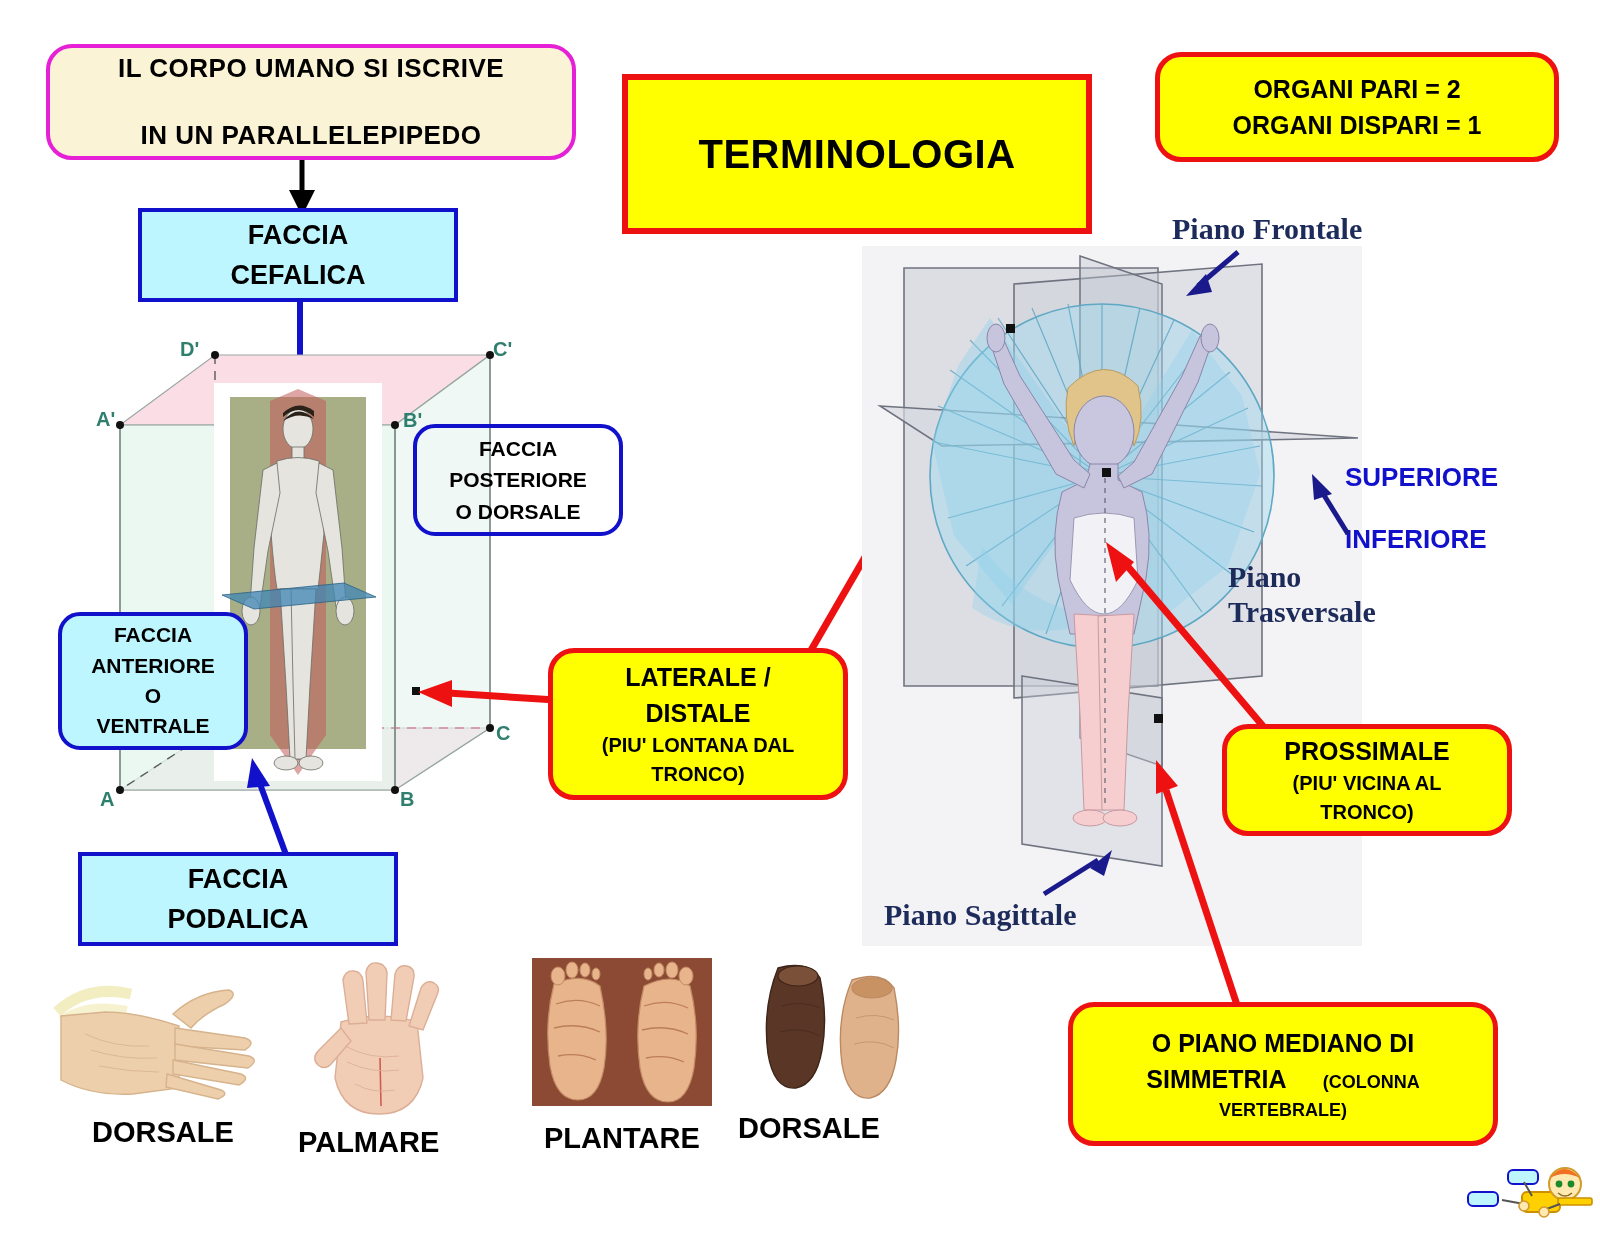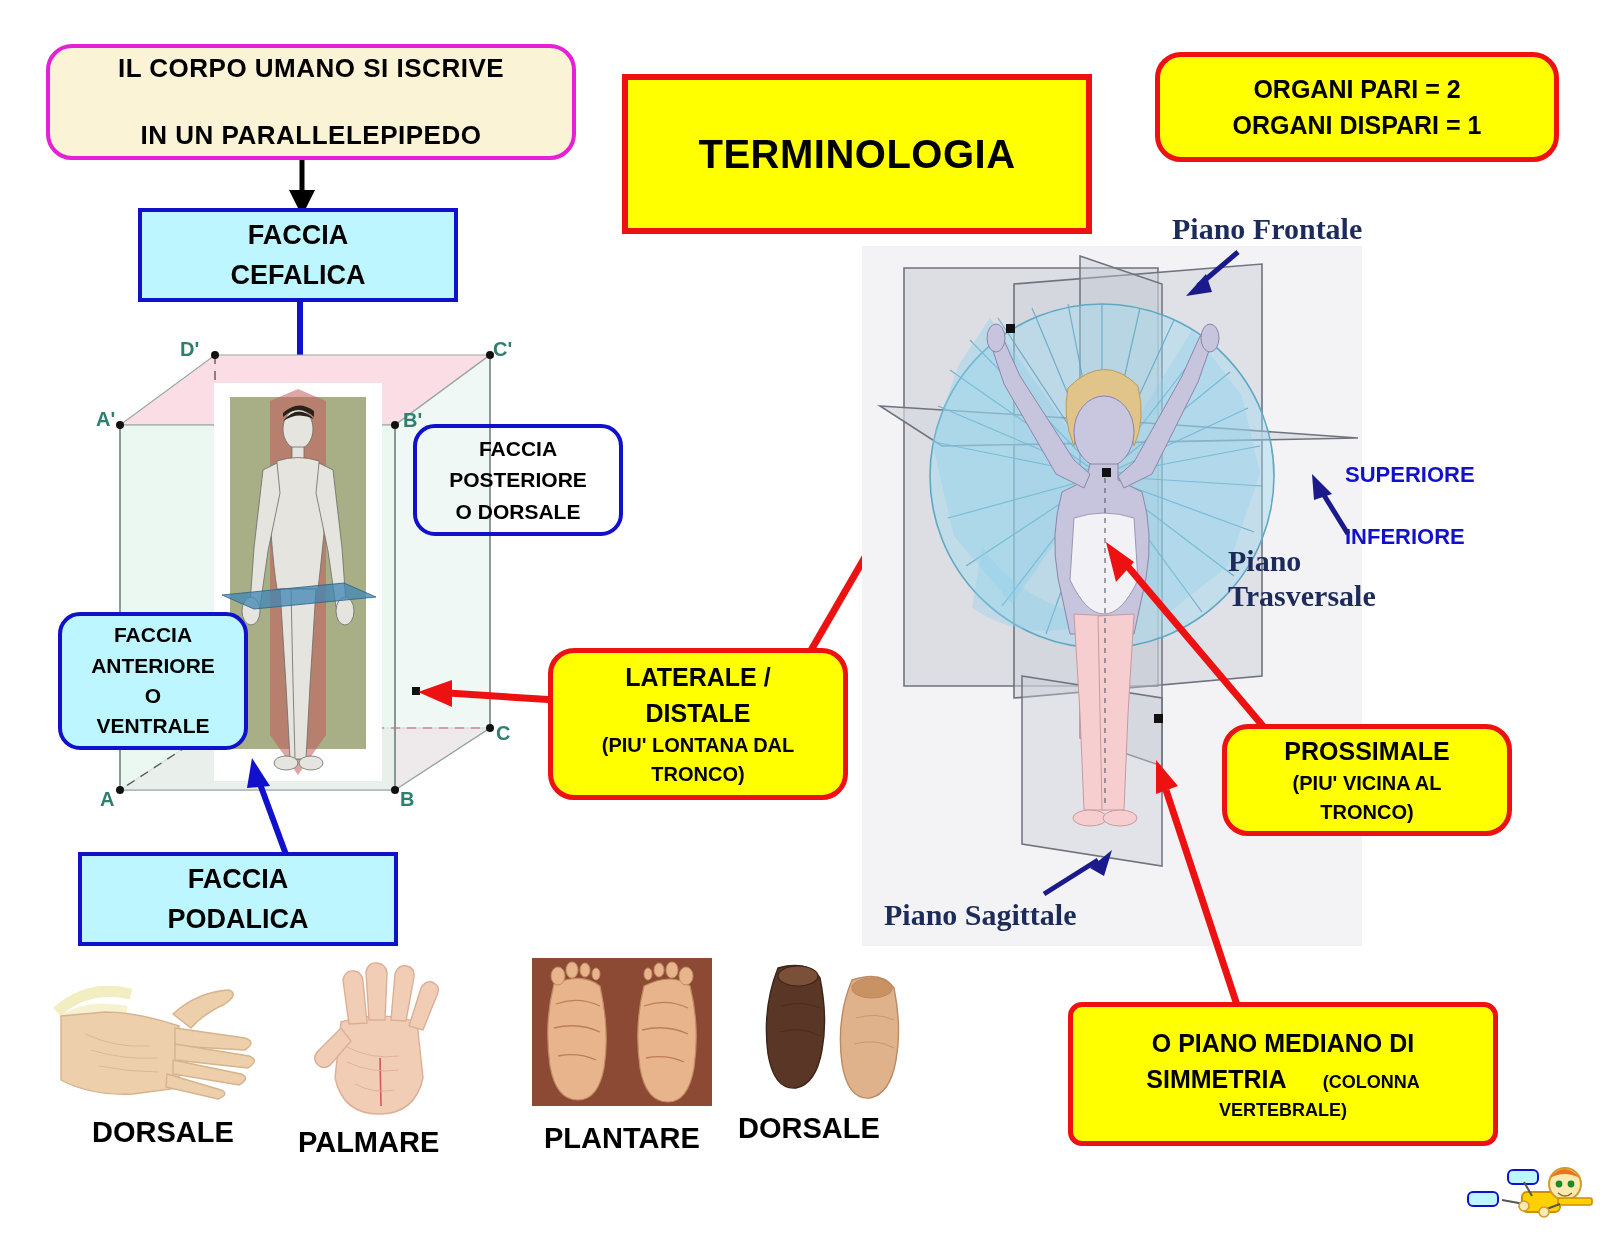--- a/index.html
+++ b/index.html
@@ -38,21 +38,21 @@
   }
   .box-clear-round{
     background:transparent;border:4px solid #1111cc;border-radius:22px;
     font-size:21px;line-height:1.5;
   }
   .small{font-size:20px;}
   .smaller{font-size:18px;}
 
   
   .lbl-blk{font-weight:bold;color:#000;font-size:29px;white-space:nowrap;}
-  .lbl-blue{font-weight:bold;color:#1111cc;font-size:22px;white-space:nowrap;}
+  .lbl-blue{font-weight:bold;color:#1111cc;font-size:26px;white-space:nowrap;}
   .lbl-serif{
     font-family:"Liberation Serif", serif;font-weight:bold;color:#1d2b5a;
     font-size:30px;white-space:nowrap;line-height:1.15;
   }
   .vtx{
     font-family:"Liberation Sans", sans-serif;font-weight:bold;
     color:#2f7f6f;font-size:20px;white-space:nowrap;
   }
 
   svg{overflow:visible;}
@@ -275,21 +275,21 @@
   <polygon points="6,48 26,26 32,44" fill="#1a1a8c"></polygon>
 </svg>
 
 <div class="abs lbl-blue" style="left:1345px;top:462px;">SUPERIORE</div>
 <div class="abs lbl-blue" style="left:1345px;top:524px;">INFERIORE</div>
 <svg class="abs" style="left:1308px;top:468px;width:60px;height:72px;" viewBox="0 0 60 72">
   <line x1="40" y1="66" x2="14" y2="24" stroke="#1a1a8c" stroke-width="5"></line>
   <polygon points="4,6 24,26 6,32" fill="#1a1a8c"></polygon>
 </svg>
 
-<div class="abs lbl-serif" style="left:1228px;top:544px;">
+<div class="abs lbl-serif" style="left:1228px;top:560px;">
   <span>Piano</span><br>
   <span>Trasversale</span>
 </div>
 
 <div class="abs lbl-serif" style="left:884px;top:898px;">Piano Sagittale</div>
 <svg class="abs" style="left:1040px;top:846px;width:80px;height:52px;" viewBox="0 0 80 52">
   <line x1="4" y1="48" x2="58" y2="14" stroke="#1a1a8c" stroke-width="5"></line>
   <polygon points="72,4 50,22 64,30" fill="#1a1a8c"></polygon>
 </svg>
 
@@ -300,21 +300,21 @@
 <div class="abs box box-yellow-round" style="left:1222px;top:724px;width:290px;height:112px;">
   <span class="ln">PROSSIMALE</span>
   <span class="ln small">(PIU'   VICINA   AL</span>
   <span class="ln small">TRONCO)</span>
 </div>
 
 <svg class="abs" style="left:1130px;top:752px;width:130px;height:262px;" viewBox="0 0 130 262">
   <line x1="108" y1="256" x2="36" y2="38" stroke="#ee1111" stroke-width="7"></line>
   <polygon points="26,8 48,34 26,42" fill="#ee1111"></polygon>
 </svg>
-<div class="abs box box-yellow-round" style="left:1068px;top:1002px;width:430px;height:144px;border-radius:14px;">
+<div class="abs box box-yellow-round" style="left:1068px;top:1002px;width:430px;height:144px;">
   <span class="ln">O  PIANO    MEDIANO    DI</span>
   <span class="ln">
     <span>SIMMETRIA</span>
     <span class="smaller" style="margin-left:30px;">(COLONNA</span>
   </span>
   <span class="ln smaller">VERTEBRALE)</span>
 </div>
 
 <svg class="abs photo" style="left:55px;top:972px;width:230px;height:130px;" viewBox="0 0 230 130">
   <path d="M2 40 q30 -28 74 -18" fill="none" stroke="#f2eec2" stroke-width="11"></path>

